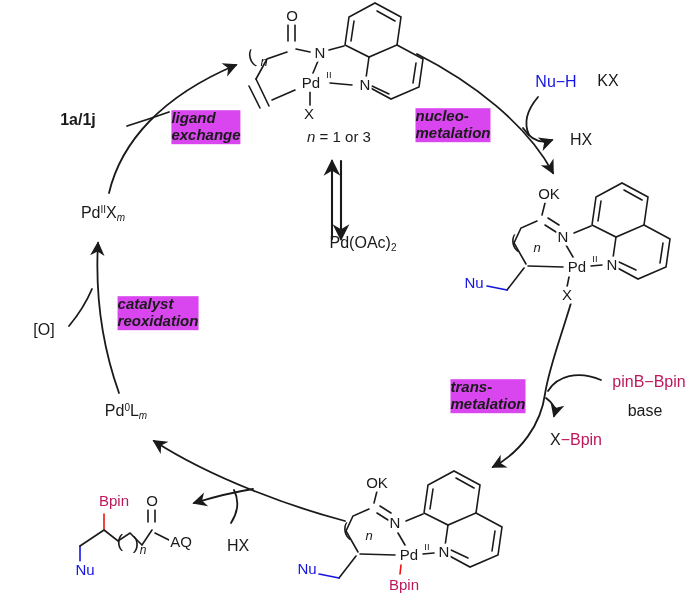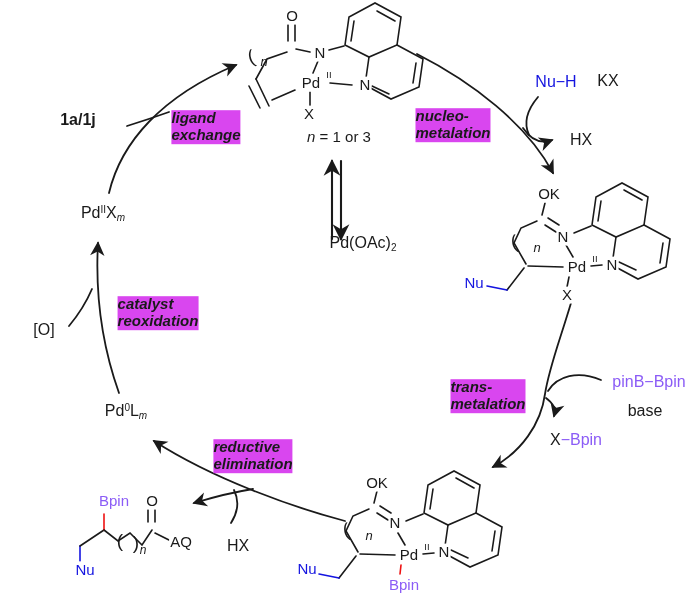--- a/index.html
+++ b/index.html
@@ -7,21 +7,21 @@
          font-family:"Liberation Sans",sans-serif;color:#1a1a1a;}
   svg{position:absolute;left:0;top:0;}
   .lbl{position:absolute;transform:translate(-50%,-50%);white-space:nowrap;line-height:1.12;
        font-family:"Liberation Sans",sans-serif;color:#1a1a1a;}
   .atom{font-size:15px;background:#fff;padding:0 1px;}
   .nobg{background:transparent;}
   .step{font-weight:bold;font-style:italic;font-size:15px;text-align:left;background:#d946ef;}
   .sp{font-size:16px;}
   .small{font-size:13px;}
   .blue{color:#1414e0;}
-  .red{color:#8b5cf6;}
+  .red{color:#be185d;}
   .b{font-weight:bold;}
   .it{font-style:italic;}
   .s{font-size:10px;vertical-align:5px;}
   .ss{font-size:10px;vertical-align:-3px;}
   .paren{font-size:19px;background:transparent;}
 </style>
 </head>
 <body>
 
 <div id="stage">
@@ -118,24 +118,20 @@
     <div>exchange</div>
   </div>
   <div class="lbl step" style="left:453px;top:125px">
     <div>nucleo-</div>
     <div>metalation</div>
   </div>
   <div class="lbl step" style="left:488px;top:396px">
     <div>trans-</div>
     <div>metalation</div>
   </div>
-  <div class="lbl step" style="left:253px;top:456px">
-    <div>reductive</div>
-    <div>elimination</div>
-  </div>
   <div class="lbl step" style="left:158px;top:313px">
     <div>catalyst</div>
     <div>reoxidation</div>
   </div>
 
   <div class="lbl sp b" style="left:78px;top:120px">1a/1j</div>
   <div class="lbl sp blue" style="left:556px;top:82px">Nu−H</div>
   <div class="lbl sp" style="left:608px;top:81px">KX</div>
   <div class="lbl sp" style="left:581px;top:140px">HX</div>
   <div class="lbl sp red" style="left:649px;top:382px">pinB−Bpin</div>

